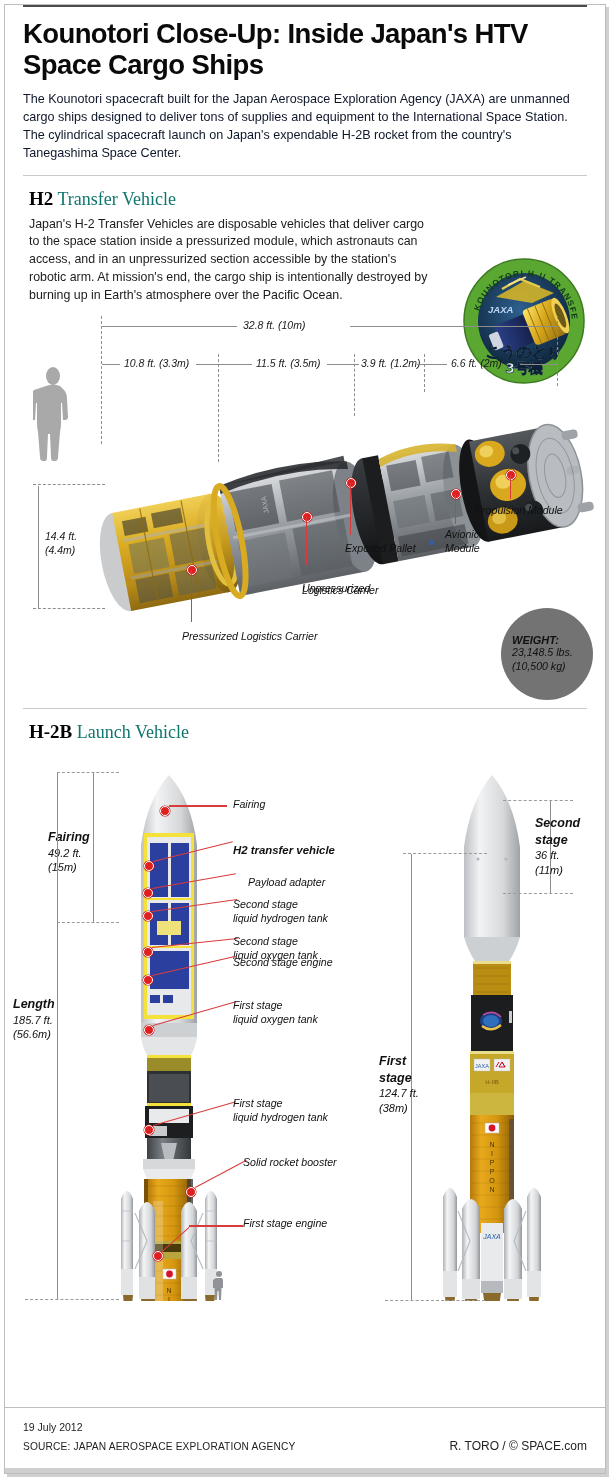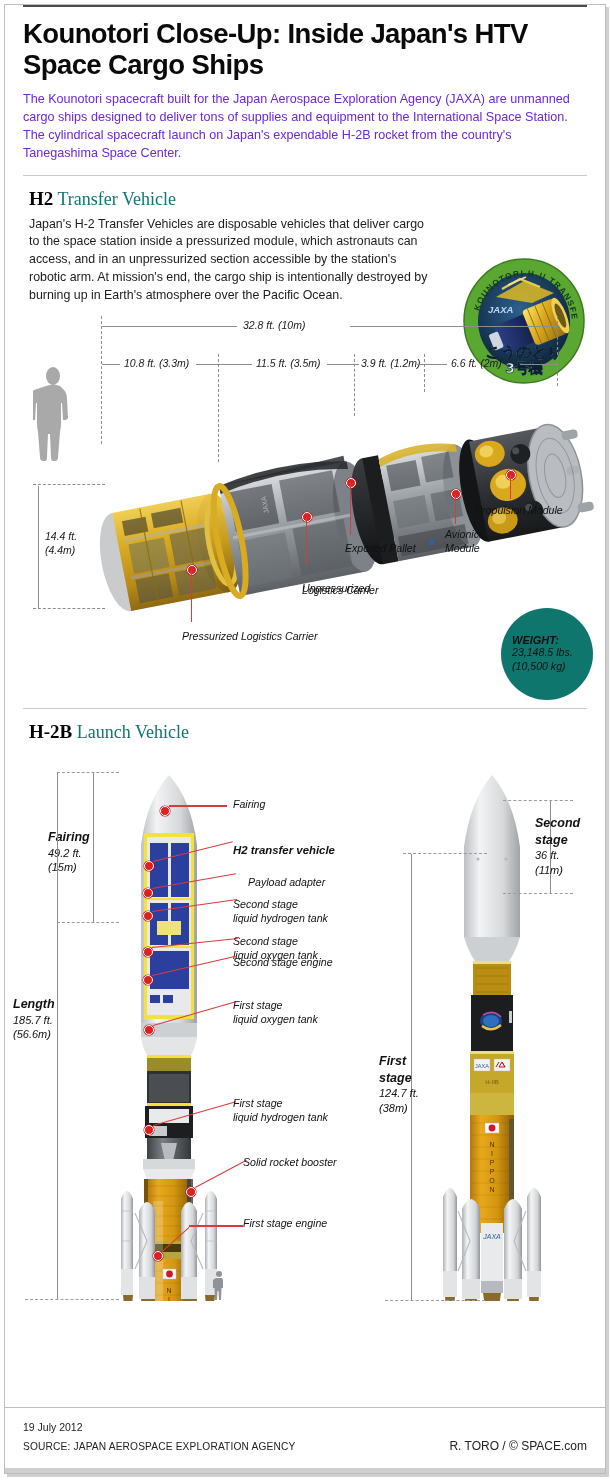--- a/index.html
+++ b/index.html
@@ -40,21 +40,21 @@
   .rule-top { height: 2px; background: #4a4a4a; margin: 0 18px; }
 
   .headline {
     margin: 11px 18px 0 18px;
     font-size: 27.5px; line-height: 1.13;
     font-weight: bold; color: #0a0a0a;
     letter-spacing: -0.6px;
   }
   .deck {
     margin: 11px 18px 0 18px;
-    font-size: 12.6px; line-height: 1.42; color: #6d28d9;
+    font-size: 12.6px; line-height: 1.42; color: #0f172a;
   }
   .rule-thin { height: 1px; background: #c9c9c9; margin: 12px 18px 0 18px; }
 
   
   .sec-head { margin: 12px 0 0 24px; }
   .sec-head .b {
     font-family: "Liberation Serif", serif;
     font-size: 19px; font-weight: bold; color: #000;
   }
   .sec-head .n {
@@ -78,21 +78,21 @@
   .hbar { position: absolute; height: 1px; background: #8d8d8d; }
   .vbar { position: absolute; width: 1px; background: #8d8d8d; }
 
   .callout { position: absolute; font-style: italic; font-size: 10.6px; line-height: 1.25; color: #111; white-space: nowrap; }
   .dot { position: absolute; width: 10px; height: 10px; border-radius: 50%; background: #e02020; border: 1.5px solid #fff; box-shadow: 0 0 0 0.5px #c01010; }
   .lead { position: absolute; background: #d93b3b; transform-origin: 0 0; height: 1.3px; }
 
   .weight-badge {
     position: absolute; right: 12px; top: 300px;
     width: 92px; height: 92px; border-radius: 50%;
-    background: #0f766e;
+    background: #737373;
     display: flex; flex-direction: column; justify-content: center; align-items: flex-start;
     padding-left: 11px;
   }
   .weight-badge .wt { font-style: italic; font-weight: bold; font-size: 11px; color: #111; }
   .weight-badge .wv { font-style: italic; font-size: 10.6px; color: #111; line-height: 1.32; }
 
   
   .lv-stage { position: relative; height: 580px; }
   .lv-label { position: absolute; font-style: italic; font-size: 11px; line-height: 1.32; color: #111; }
   .lv-label b { font-weight: bold; font-style: italic; font-size: 12.5px; margin-top: 41px; }

